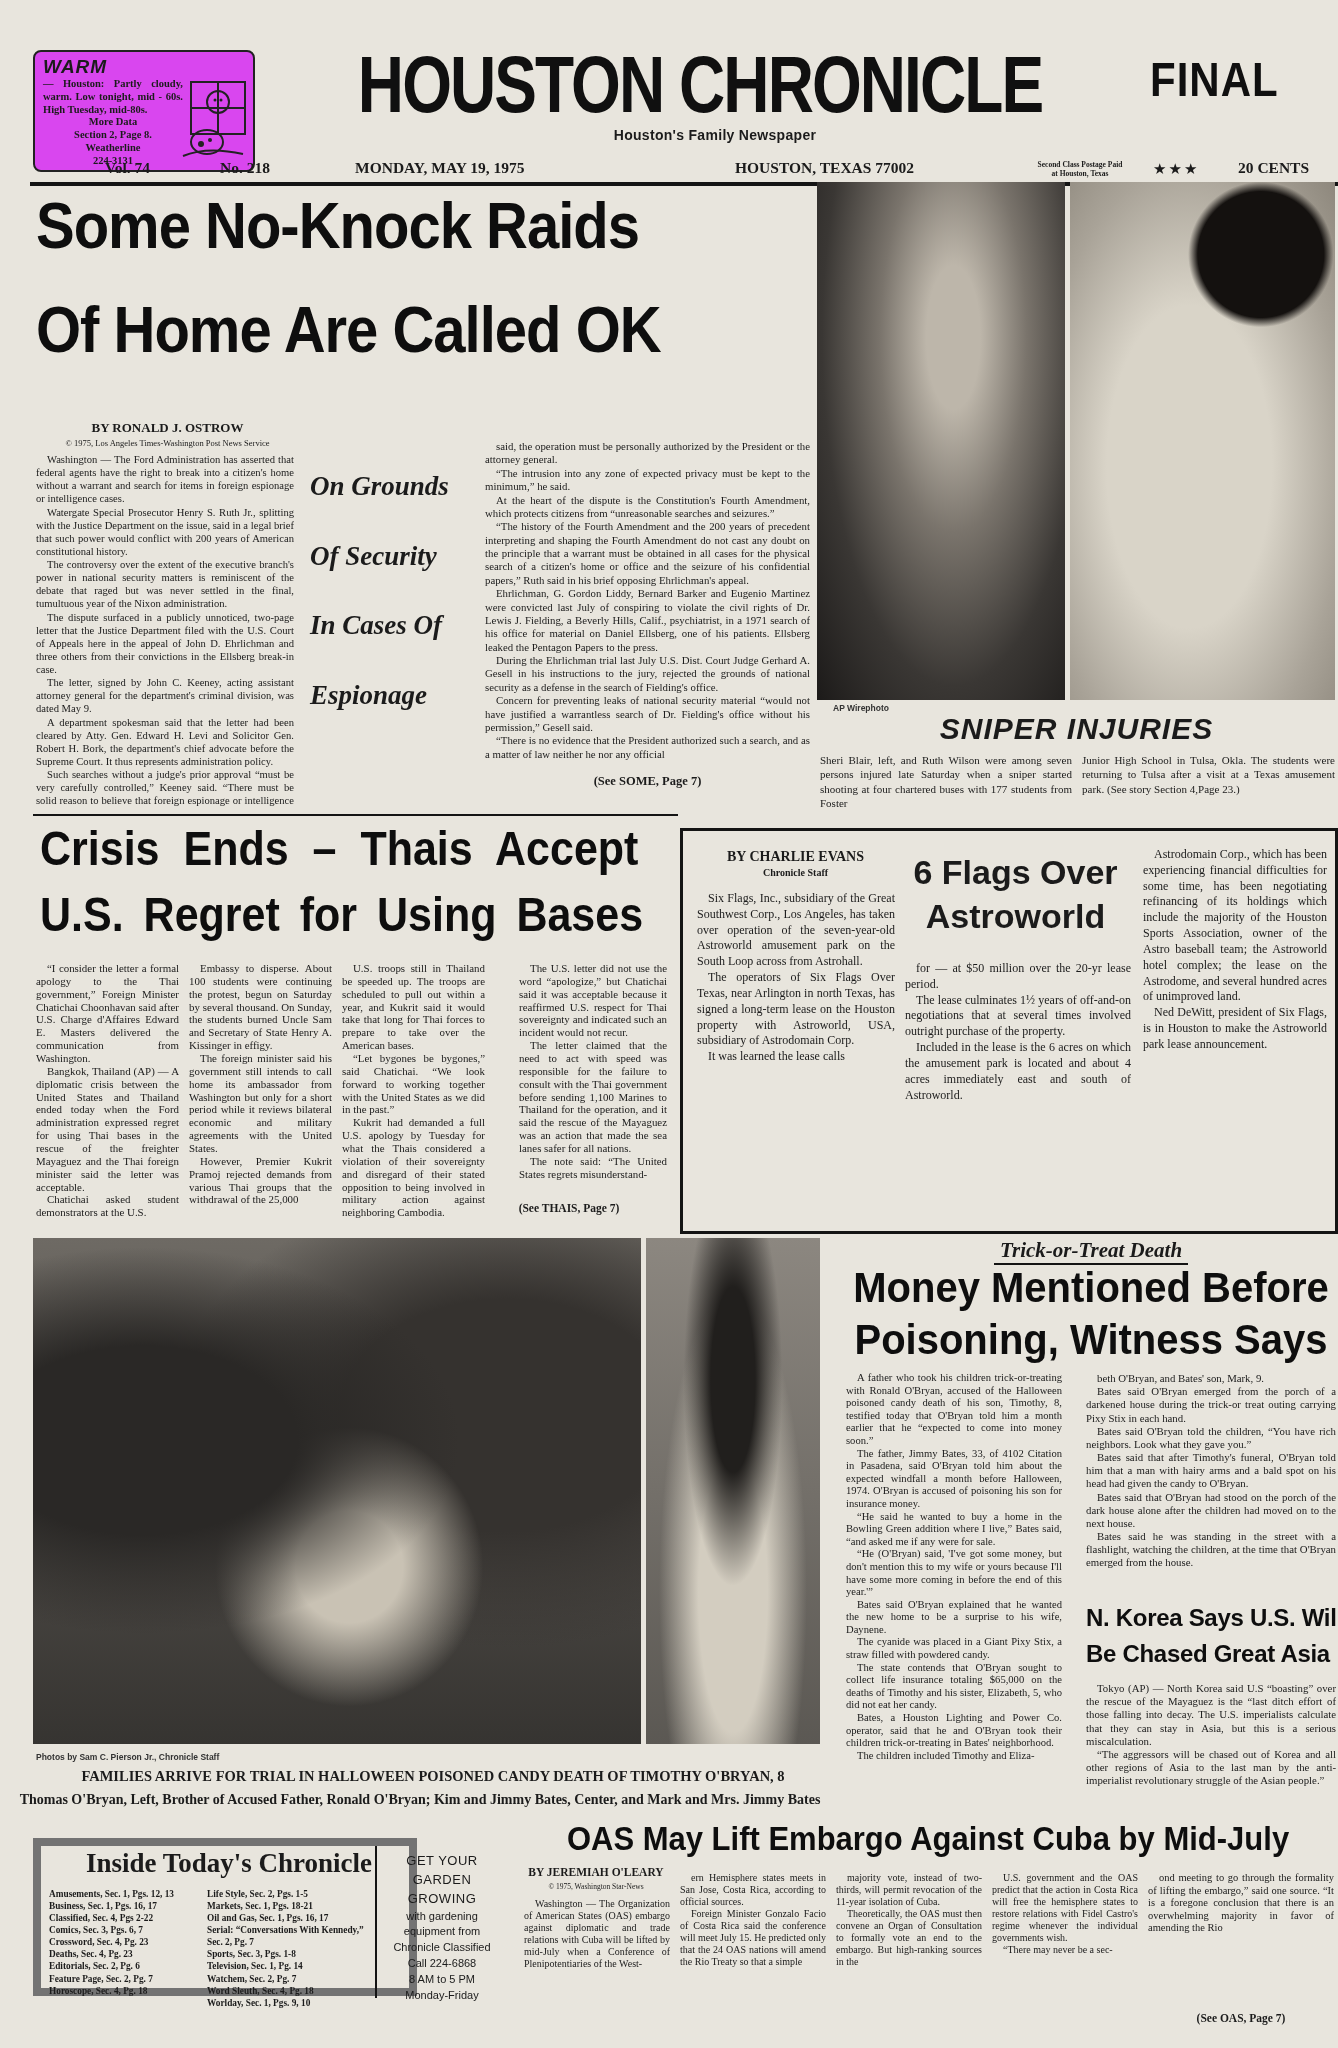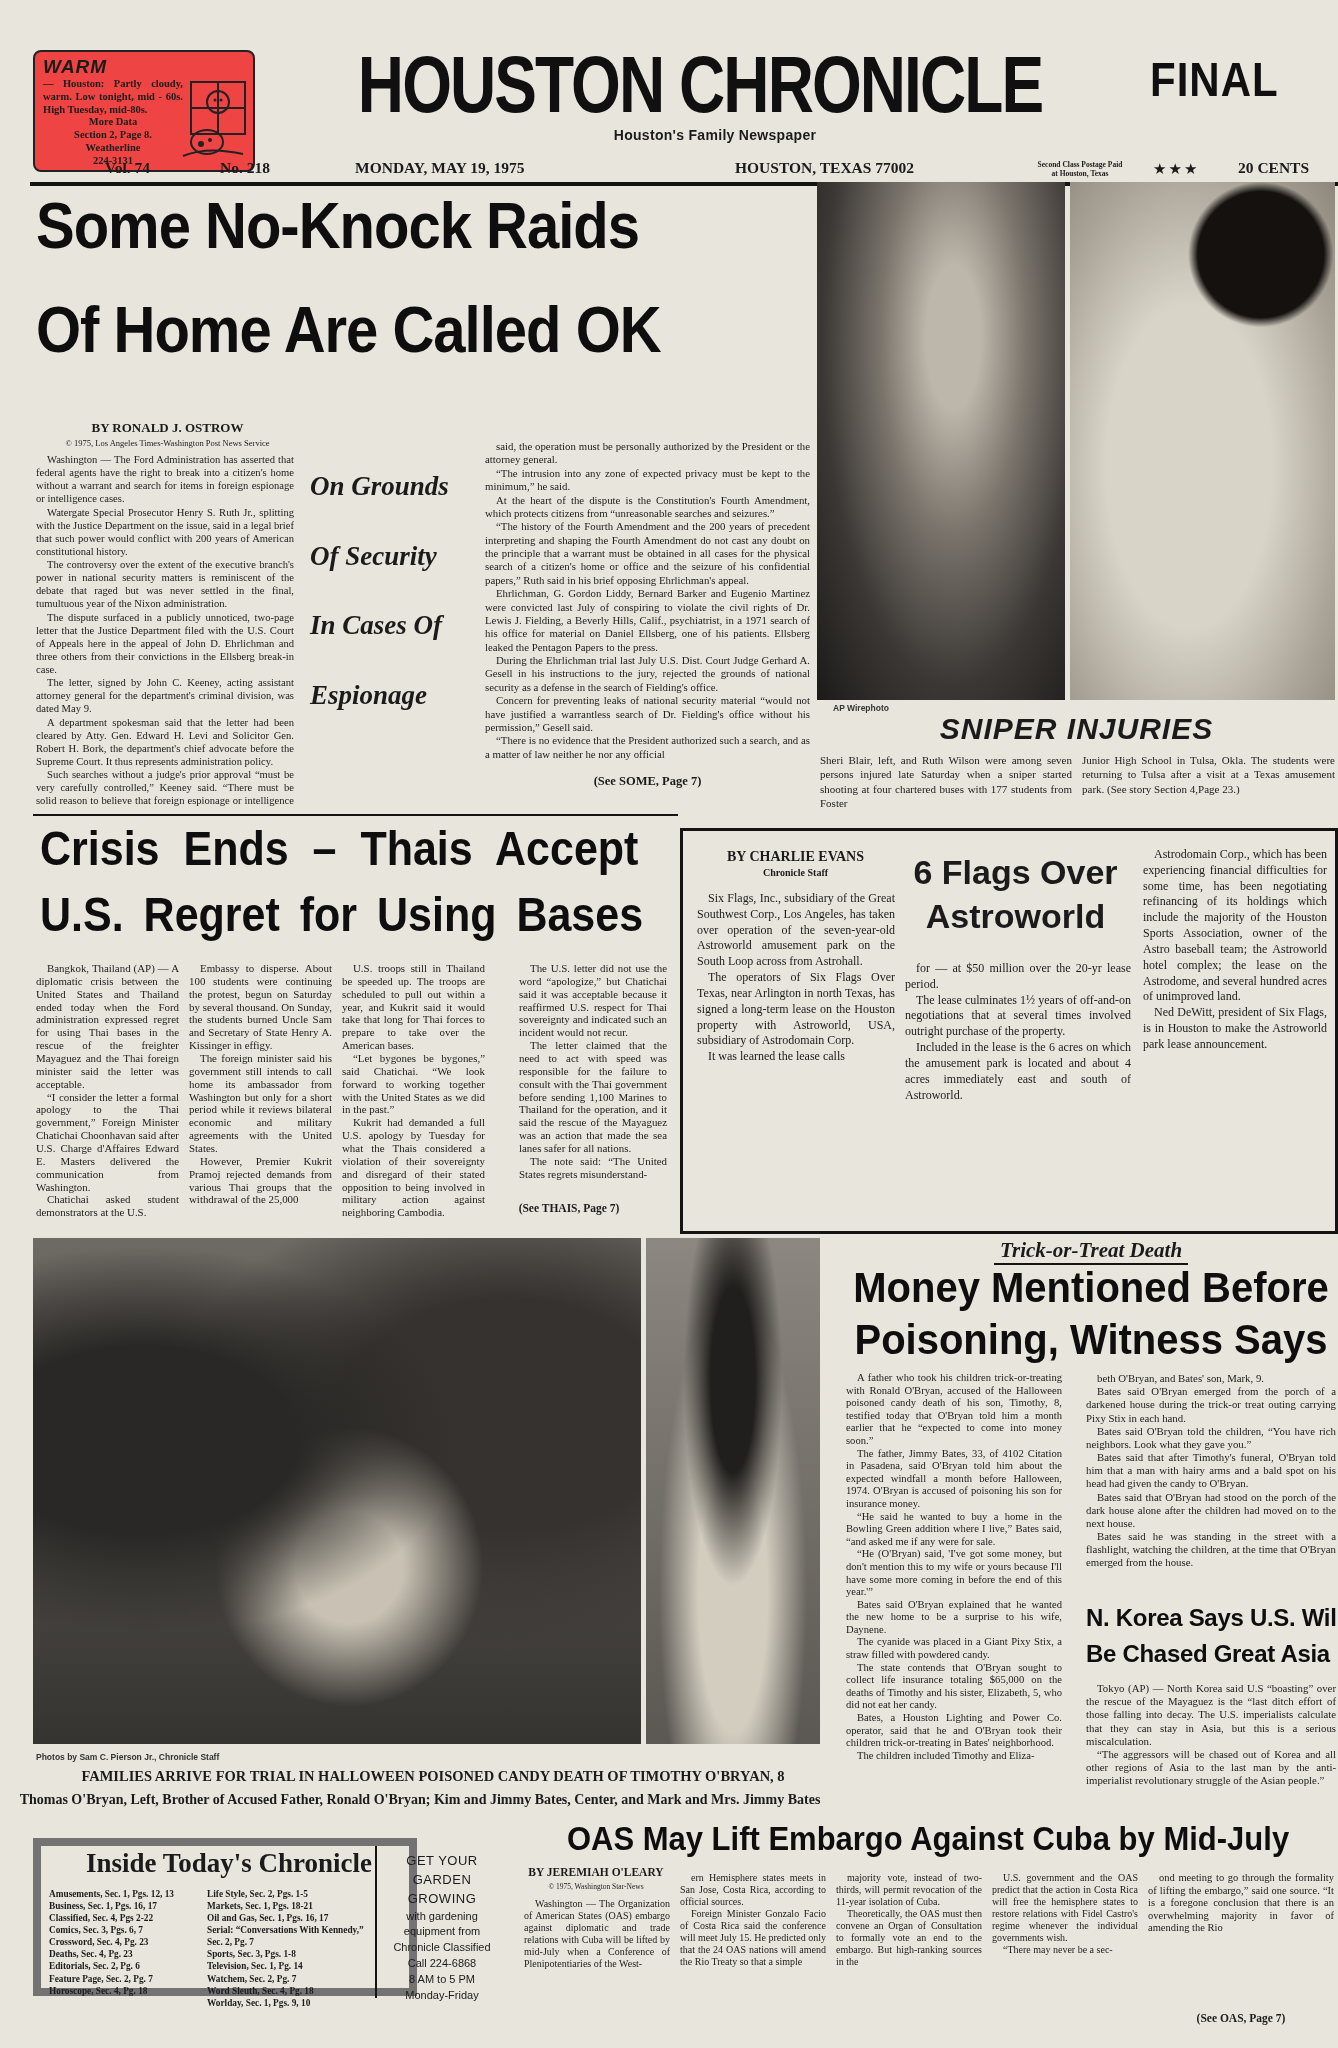--- a/index.html
+++ b/index.html
@@ -4,21 +4,21 @@
 <style>
   html,body{margin:0;padding:0;}
   body{width:1338px;height:2048px;position:relative;background:#e8e5dd;overflow:hidden;
        font-family:"Liberation Serif",serif;color:#1b1b1b;}
   .abs{position:absolute;}
   .ji{text-align:justify;overflow:hidden;}
   .ji p,.col p{margin:0;text-indent:11px;}
   .ctr{text-align:center;}
   
   .weather-box{left:33px;top:50px;width:222px;height:122px;border:2px solid #222;border-radius:8px;
-               padding:4px 8px;box-sizing:border-box;background:#ef4444;}
+               padding:4px 8px;box-sizing:border-box;background:#d946ef;}
   .weather-title{font-family:"Liberation Sans",sans-serif;font-weight:bold;font-style:italic;font-size:19px;letter-spacing:1px;}
   .weather-body{font-size:10.5px;font-weight:bold;line-height:1.22;width:140px;text-align:justify;}
   .weather-body p{margin:0;text-indent:0;}
   .weather-body p:nth-child(n+2){text-align:center;}
   .weather-art{position:absolute;right:4px;top:28px;}
   .masthead{left:270px;top:38px;width:860px;text-align:center;font-family:"Liberation Sans",sans-serif;
             font-weight:bold;font-size:66px;letter-spacing:-2px;transform:scale(.97,1.22);transform-origin:center top;color:#101010;}
   .final{left:1150px;top:52px;font-family:"Liberation Sans",sans-serif;font-weight:bold;font-size:42px;
          letter-spacing:1px;transform:scaleY(1.15);transform-origin:left top;color:#101010;}
   .tagline{left:500px;top:127px;width:430px;text-align:center;font-family:"Liberation Sans",sans-serif;
@@ -149,22 +149,22 @@
 <div class="abs sniper-t" style="left:818px;top:712px;width:517px;">SNIPER INJURIES</div>
 <div class="abs ji cap" style="left:820px;top:753px;width:252px;height:58px;">Sheri Blair, left, and Ruth Wilson were among seven persons injured late Saturday when a sniper started shooting at four chartered buses with 177 students from Foster</div>
 <div class="abs ji cap" style="left:1082px;top:753px;width:253px;height:58px;">Junior High School in Tulsa, Okla. The students were returning to Tulsa after a visit at a Texas amusement park. (See story Section 4,Page 23.)</div>
 
 <div class="abs rule" style="left:33px;top:814px;width:645px;height:2px;"></div>
 
 <div class="abs crisis-h" style="left:40px;top:822px;">Crisis Ends – Thais Accept</div>
 <div class="abs crisis-h" style="left:40px;top:888px;word-spacing:8px;">U.S. Regret for Using Bases</div>
 
 <div class="abs ji col" style="left:36px;top:962px;width:143px;height:268px;font-size:10.9px;line-height:1.18;">
+    <p>“I consider the letter a formal apology to the Thai government,” Foreign Minister Chatichai Choonhavan said after U.S. Charge d'Affaires Edward E. Masters delivered the communication from Washington.</p>
     <p>Bangkok, Thailand (AP) — A diplomatic crisis between the United States and Thailand ended today when the Ford administration expressed regret for using Thai bases in the rescue of the freighter Mayaguez and the Thai foreign minister said the letter was acceptable.</p>
-    <p>“I consider the letter a formal apology to the Thai government,” Foreign Minister Chatichai Choonhavan said after U.S. Charge d'Affaires Edward E. Masters delivered the communication from Washington.</p>
     <p>Chatichai asked student demonstrators at the U.S.</p>
   </div>
 <div class="abs ji col" style="left:189px;top:962px;width:143px;height:268px;font-size:10.9px;line-height:1.18;">
     <p>Embassy to disperse. About 100 students were continuing the protest, begun on Saturday by several thousand. On Sunday, the students burned Uncle Sam and Secretary of State Henry A. Kissinger in effigy.</p>
     <p>The foreign minister said his government still intends to call home its ambassador from Washington but only for a short period while it reviews bilateral economic and military agreements with the United States.</p>
     <p>However, Premier Kukrit Pramoj rejected demands from various Thai groups that the withdrawal of the 25,000</p>
   </div>
 <div class="abs ji col" style="left:342px;top:962px;width:143px;height:268px;font-size:10.9px;line-height:1.18;">
     <p>U.S. troops still in Thailand be speeded up. The troops are scheduled to pull out within a year, and Kukrit said it would take that long for Thai forces to prepare to take over the American bases.</p>
     <p>“Let bygones be bygones,” said Chatichai. “We look forward to working together with the United States as we did in the past.”</p>

